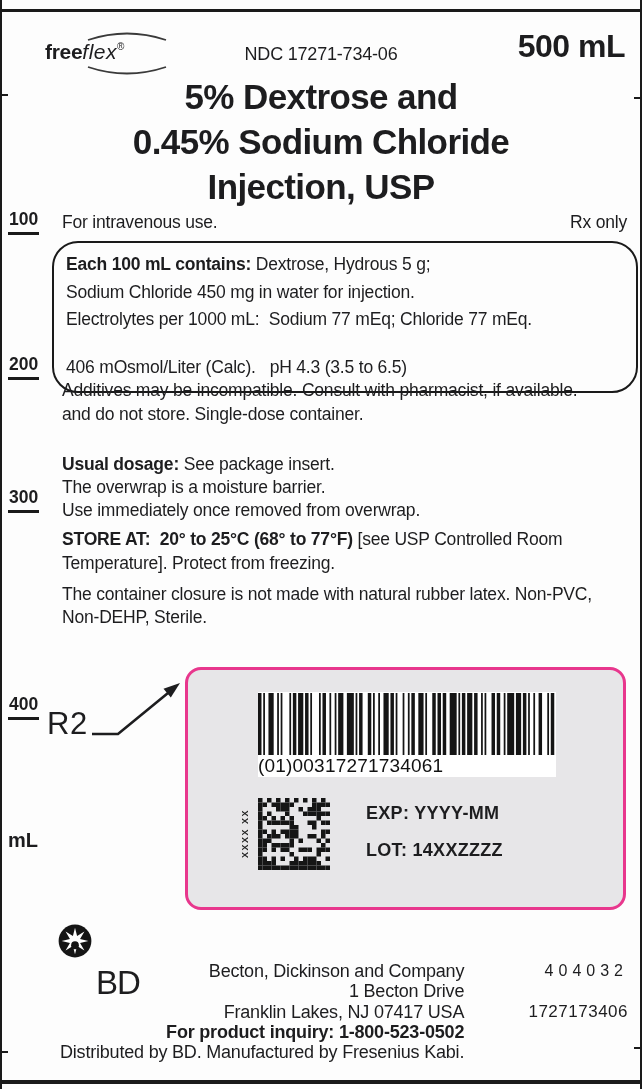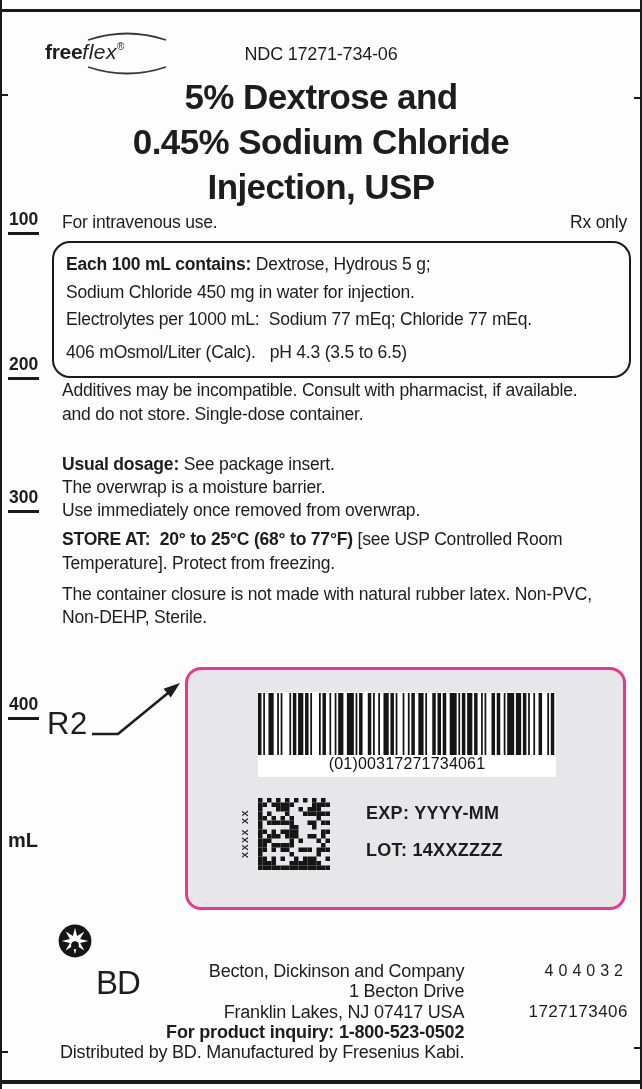--- a/index.html
+++ b/index.html
@@ -22,39 +22,39 @@
   .brand .flex{font-style:italic;letter-spacing:0.5px;}
   .brand sup{font-size:10px;vertical-align:9px;}
   .brand svg{position:absolute;left:40px;}
   .ndc{left:0;right:0;top:44px;text-align:center;font-size:18px;letter-spacing:-0.2px;}
   .volume{right:17px;top:28px;font-size:32px;font-weight:700;letter-spacing:-0.5px;}
   .title{left:0;right:0;top:74px;text-align:center;font-size:35px;line-height:45px;
          font-weight:700;letter-spacing:-0.6px;}
   
   .body-t{font-size:17.5px;letter-spacing:-0.2px;}
   .route{left:62px;right:15px;top:212px;display:flex;justify-content:space-between;gap:48px;}
-  .contents-box{left:52px;top:241px;width:551px;border:2.5px solid #1a1a1a;border-radius:18px;
-                padding:8px 12px 10px 12px;line-height:27.5px;}
+  .contents-box{left:52px;top:241px;width:551px;border:2.5px solid #1a1a1a;border-radius:26px;
+                padding:8px 19px 10px 12px;line-height:27.5px;}
   .pre{white-space:pre-wrap;}
   .additives{left:62px;top:379px;line-height:23.5px;}
   .dosage{left:62px;top:453px;line-height:23px;}
   .storage{left:62px;top:527px;line-height:24px;}
   .latex{left:62px;top:583px;line-height:23px;}
   b{font-weight:700;}
   
   .mark{left:8px;font-size:17.5px;font-weight:700;}
   .mark span{display:inline-block;border-bottom:3px solid #1a1a1a;padding:0 1px 2px 1px;}
   .unit-ml{left:8px;top:829px;font-size:20px;font-weight:700;}
   .r2{left:47px;top:706px;font-size:31px;letter-spacing:0.5px;}
   
   .panel{left:185px;top:667px;width:441px;height:243px;background:#e7e6e8;
          border:3px solid #e8378d;border-radius:16px;box-sizing:border-box;}
   .barcode{left:70px;top:22px;width:298px;height:85px;background:#fff;}
   .barcode svg{display:block;width:298px;height:62px;margin-top:1px;}
-  .barcode .num{height:22px;text-align:center;font-size:16px;letter-spacing:0.2px;color:#111;}
+  .barcode .num{height:22px;font-size:19px;letter-spacing:0.2px;color:#111;}
   .dm{left:70px;top:128px;width:72px;height:72px;}
   .dm-side{left:50px;top:128px;width:14px;height:72px;display:flex;align-items:center;justify-content:center;}
   .dm-side span{writing-mode:vertical-rl;transform:rotate(180deg);font-size:9px;font-weight:700;
                 letter-spacing:1.5px;color:#222;}
   .exp{left:178px;top:133px;font-size:18px;font-weight:700;letter-spacing:0.3px;}
   .lot{left:178px;top:170px;font-size:18px;font-weight:700;letter-spacing:0.3px;}
   
   .bd-logo{left:58px;top:924px;width:34px;height:34px;}
   .bd-text{left:96px;top:964px;font-size:33px;font-weight:400;letter-spacing:-1px;}
   .footer-block{left:60px;top:961px;font-size:18px;line-height:20.3px;letter-spacing:-0.2px;text-align:right;}
@@ -78,37 +78,38 @@
   <div class="abs brand">
     <svg style="top:-9px;" width="84" height="10" viewBox="0 0 84 10">
       <path d="M3 9 Q42 -4 81 9" fill="none" stroke="#3a3a3a" stroke-width="1.8"></path>
     </svg>
     <span class="free">free</span><span class="flex">flex</span><sup>®</sup>
     <svg style="top:26px;" width="84" height="10" viewBox="0 0 84 10">
       <path d="M3 1 Q42 14 81 1" fill="none" stroke="#3a3a3a" stroke-width="1.8"></path>
     </svg>
   </div>
   <div class="abs ndc">NDC 17271-734-06</div>
+  <div class="abs volume">500 mL</div>
 
   <div class="abs title">
     <div>5% Dextrose and</div>
     <div>0.45% Sodium Chloride</div>
     <div>Injection, USP</div>
   </div>
 
   <div class="abs body-t route">
     <span>For intravenous use.</span>
     <span>Rx only</span>
   </div>
 
   <div class="abs body-t contents-box">
     <div><b>Each 100 mL contains:</b><span> Dextrose, Hydrous 5 g;</span></div>
     <div>Sodium Chloride 450 mg in water for injection.</div>
     <div class="pre">Electrolytes per 1000 mL:  Sodium 77 mEq; Chloride 77 mEq.</div>
-    <div class="pre" style="margin-top:5px;">406 mOsmol/Liter (Calc).   pH 4.3 (3.5 to 6.5)</div>
+    <div class="pre" style="margin-top:20px;">406 mOsmol/Liter (Calc).   pH 4.3 (3.5 to 6.5)</div>
   </div>
 
   <div class="abs body-t additives">
     <div>Additives may be incompatible. Consult with pharmacist, if available.</div>
     <div>and do not store. Single-dose container.</div>
   </div>
 
   <div class="abs body-t dosage">
     <div><b>Usual dosage:</b><span> See package insert.</span></div>
     <div>The overwrap is a moisture barrier.</div>

